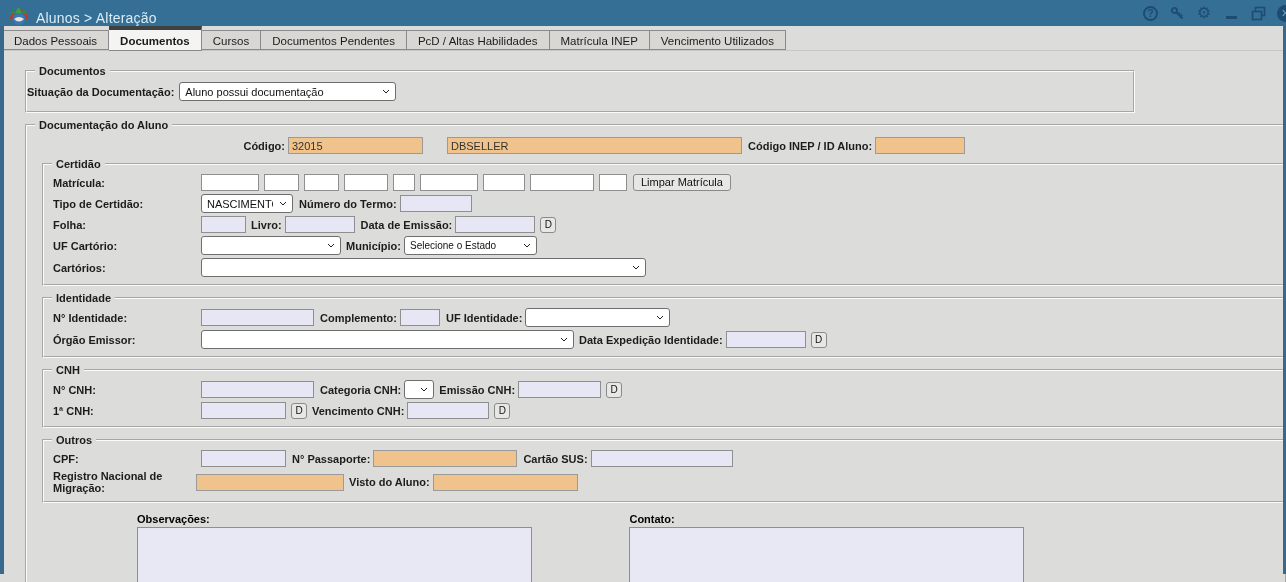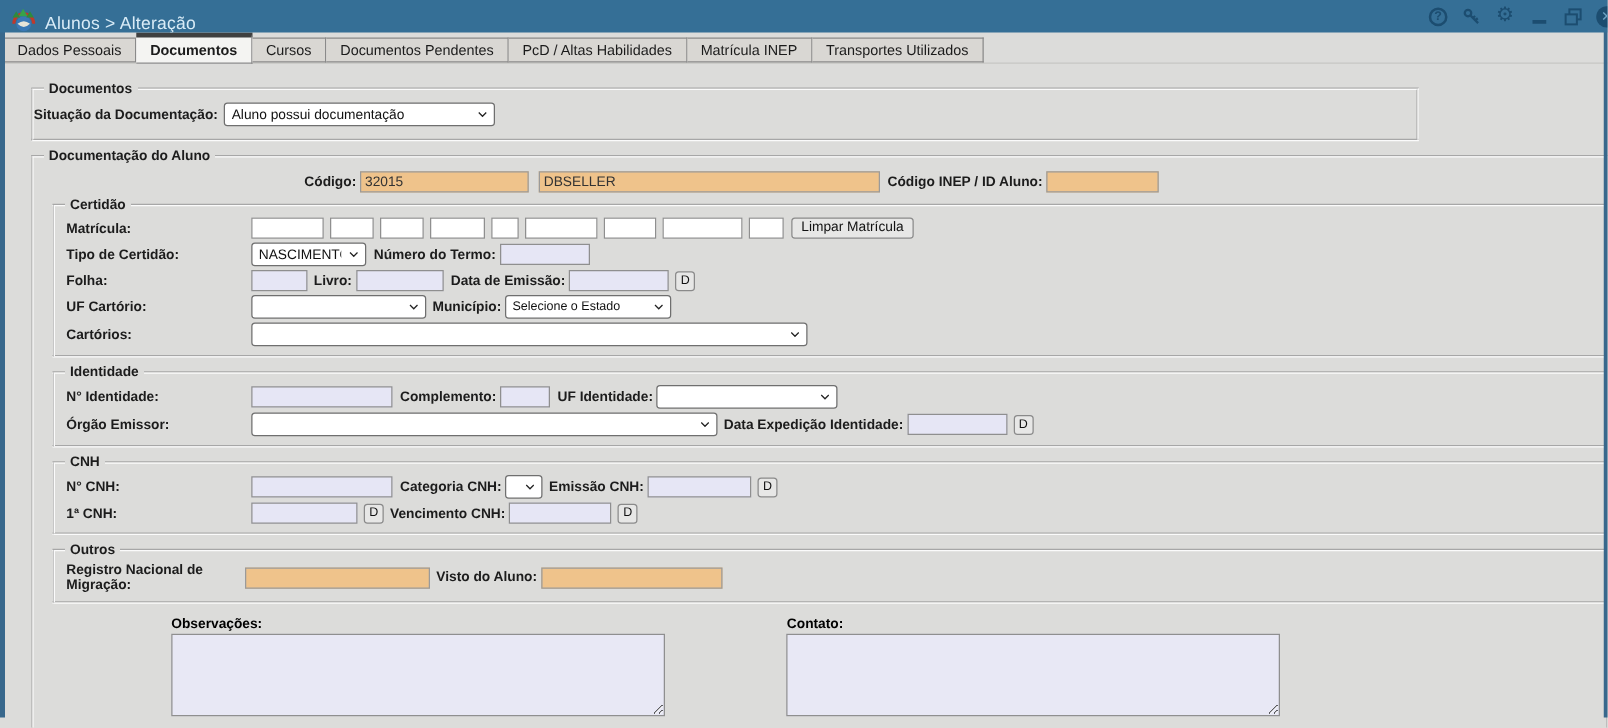--- a/index.html
+++ b/index.html
@@ -106,21 +106,21 @@
   </div>
 </div>
 
 <div class="tabstrip">
   <span class="tab">Dados Pessoais</span>
   <span class="tab active">Documentos</span>
   <span class="tab">Cursos</span>
   <span class="tab">Documentos Pendentes</span>
   <span class="tab">PcD / Altas Habilidades</span>
   <span class="tab">Matrícula INEP</span>
-  <span class="tab">Transportes Utilizados</span>
+  <span class="tab">Vencimento Utilizados</span>
 </div>
 
 <div class="content">
 
   <fieldset>
     <legend>Documentos</legend>
     <div class="center-row" style="margin:3px 0 4px 0;">
       <span class="ilabel">Situação da Documentação:</span>
       <span class="sel gap5" style="width:217px;">
         <span class="val">Aluno possui documentação</span>
@@ -132,21 +132,21 @@
       </span>
     </div>
   </fieldset>
 
   <fieldset style="margin-top:6px; padding-bottom:12px;">
     <legend>Documentação do Aluno</legend>
 
     <div class="frow" style="margin-top:4px;">
       <span class="ilabel" style="width:258px; text-align:right;">Código:</span>
       <input class="inp orange gap3" style="width: 135px;" value="32015">
-      <input class="inp orange" style="width: 273px; margin-left: 8px;" value="DBSELLER">
+      <input class="inp orange" style="width: 295px; margin-left: 24px;" value="DBSELLER">
       <span class="ilabel gap6">Código INEP / ID Aluno:</span>
       <input class="inp orange gap3" style="width: 90px;">
     </div>
 
     <fieldset class="sub">
       <legend>Certidão</legend>
       <div class="frow">
         <span class="flabel">Matrícula:</span>
         <input class="inp white" style="width: 58px;">
         <input class="inp white gap5" style="width: 35px;">
@@ -271,20 +271,28 @@
         <button class="btn dbtn">D</button>
         <span class="ilabel gap5">Vencimento CNH:</span>
         <input class="inp gap3" style="width: 82px;">
         <button class="btn dbtn">D</button>
       </div>
     </fieldset>
 
     <fieldset class="sub">
       <legend>Outros</legend>
       <div class="frow">
+        <span class="flabel">CPF:</span>
+        <input class="inp" style="width: 85px;">
+        <span class="ilabel gap6">N° Passaporte:</span>
+        <input class="inp orange gap3" style="width: 144px;">
+        <span class="ilabel gap6">Cartão SUS:</span>
+        <input class="inp gap3" style="width: 142px;">
+      </div>
+      <div class="frow">
         <span class="flabel" style="width:152px;">Registro Nacional de Migração:</span>
         <input class="inp orange" style="width: 148px;">
         <span class="ilabel gap5">Visto do Aluno:</span>
         <input class="inp orange gap3" style="width: 145px;">
       </div>
     </fieldset>
 
     <div style="padding-left:110px; margin-top:10px;">
       <div class="ta-block">
         <div class="ta-label">Observações:</div>

